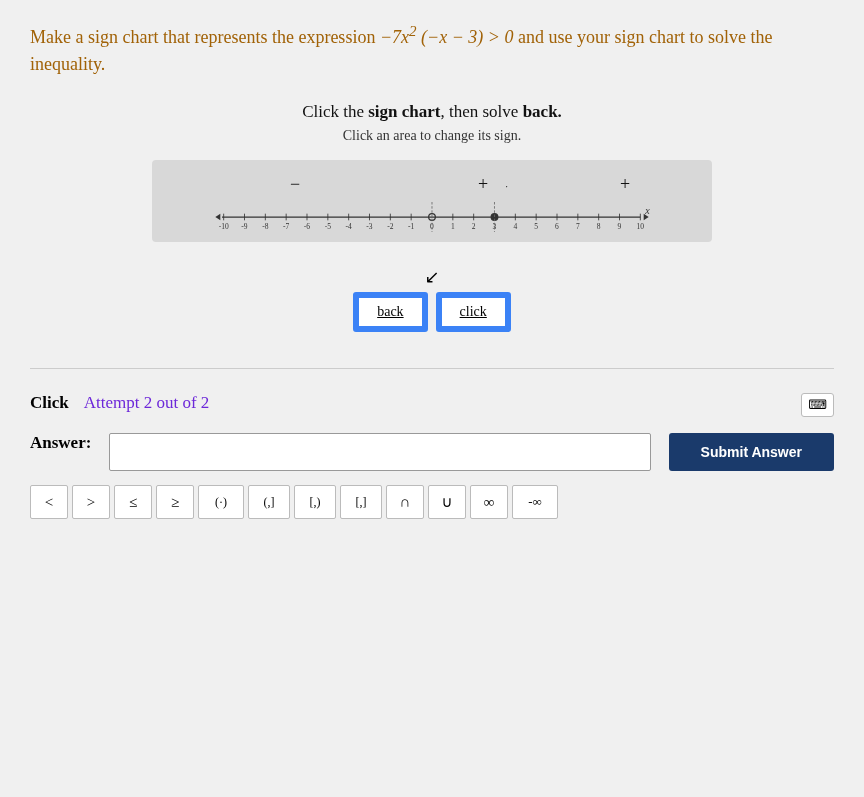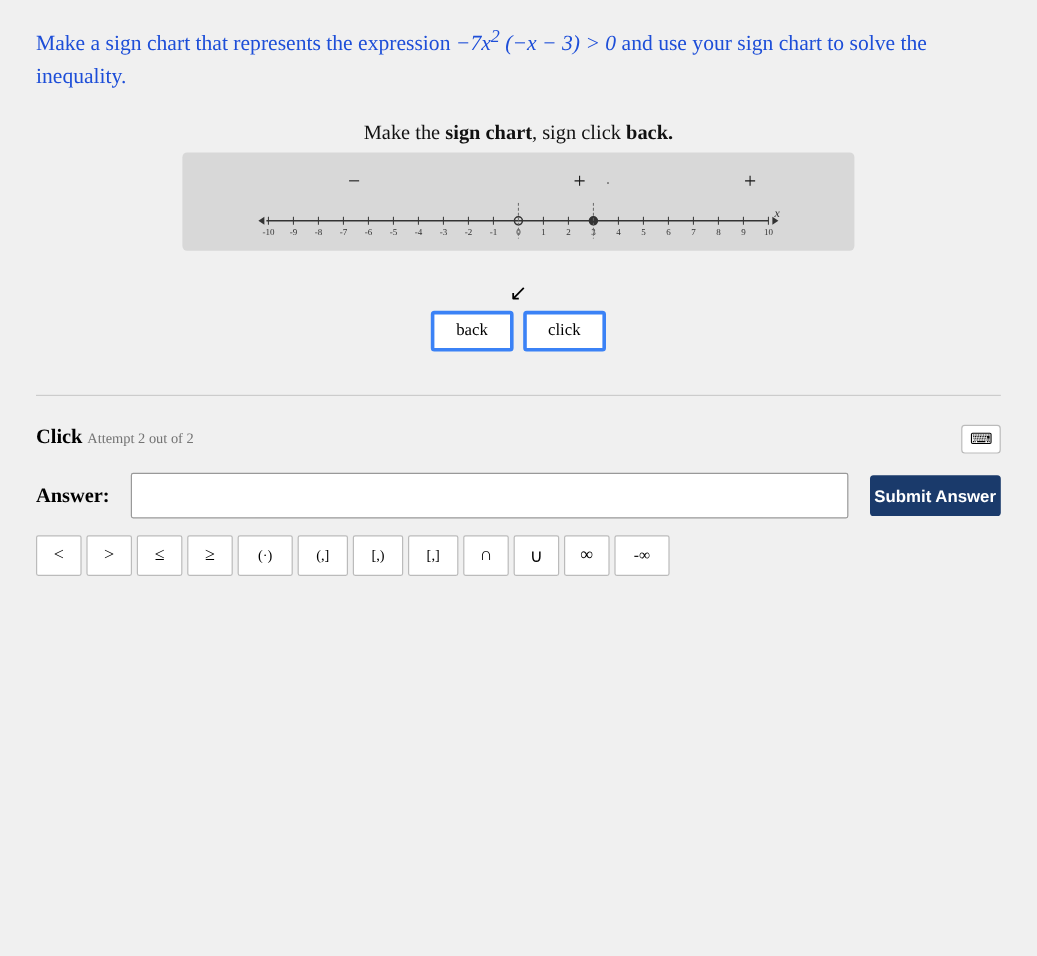--- a/index.html
+++ b/index.html
@@ -9,21 +9,21 @@
       min-height: 797px;
       width: 864px;
       display: flex;
       flex-direction: column;
       padding: 20px 30px 20px 30px;
     }
 
     .question-text {
       font-size: 18px;
       line-height: 1.5;
-      color: #1d4ed8;
+      color: #a16207;
       margin-bottom: 24px;
     }
 
     .question-text .math {
       font-style: italic;
     }
 
     .sign-chart-section {
       display: flex;
       flex-direction: column;
@@ -83,53 +83,53 @@
 
     .buttons-row {
       display: flex;
       gap: 8px;
       align-items: center;
     }
 
     .btn-back, .btn-next {
       padding: 6px 18px;
       font-size: 14px;
-      border: 3px solid #3b82f6;
+      border: 6px solid #3b82f6;
       background: #fff;
       border-radius: 3px;
       cursor: pointer;
       font-family: Georgia, serif;
+      text-decoration: underline;
     }
 
     .divider {
       border: none;
       border-top: 1px solid #ccc;
       margin: 16px 0;
     }
 
     .answer-section {
       margin-top: 8px;
     }
 
     .answer-header {
       font-size: 17px;
       font-weight: bold;
       margin-bottom: 4px;
     }
 
     .attempt-label {
-      font-size: 12px;
+      font-size: 17px;
       font-weight: normal;
-      color: #737373;
-      margin-left: 0;
+      color: #6d28d9;
+      margin-left: 11px;
     }
 
     .answer-row {
       display: flex;
-      align-items: center;
       gap: 18px;
       margin-top: 20px;
     }
 
     .answer-label {
       font-size: 17px;
       font-weight: bold;
       white-space: nowrap;
     }
 
@@ -140,21 +140,21 @@
       border-radius: 2px;
       font-size: 15px;
       padding: 0 8px;
       background: #fff;
     }
 
     .submit-btn {
       background: #1a3a6b;
       color: #fff;
       border: none;
-      padding: 9px 4px;
+      padding: 9px 32px;
       font-size: 14px;
       font-weight: bold;
       border-radius: 3px;
       cursor: pointer;
       white-space: nowrap;
     }
 
     .symbol-buttons {
       display: flex;
       flex-wrap: wrap;
@@ -183,22 +183,23 @@
   </style>
 </head>
 <body>
 
 <div class="question-text">
   <span>Make a sign chart that represents the expression </span><span class="math">−7<i>x</i><sup>2</sup> (−<i>x</i> − 3) &gt; 0</span><span> and use your sign chart to solve the inequality.</span>
 </div>
 
 <div class="sign-chart-section">
   <div class="instruction-main">
-    <span>Make the </span><span class="bold">sign chart</span><span>, sign click </span><span class="bold">back.</span>
-  </div>
+    <span>Click the </span><span class="bold">sign chart</span><span>, then solve </span><span class="bold">back.</span>
+  </div>
+  <div class="instruction-sub">Click an area to change its sign.</div>
 
   <div class="number-line-container">
 
     <div class="signs-row">
       <div style="position:relative; width:100%; height:24px;">
         <span style="position:absolute; left:60px; font-size:18px; cursor:pointer;">−</span>
         <span style="position:absolute; left:248px; font-size:18px; cursor:pointer;">+</span>
         <span style="position:absolute; left:275px; font-size:10px; top:7px;">·</span>
         <span style="position:absolute; left:390px; font-size:18px; cursor:pointer;">+</span>
       </div>

